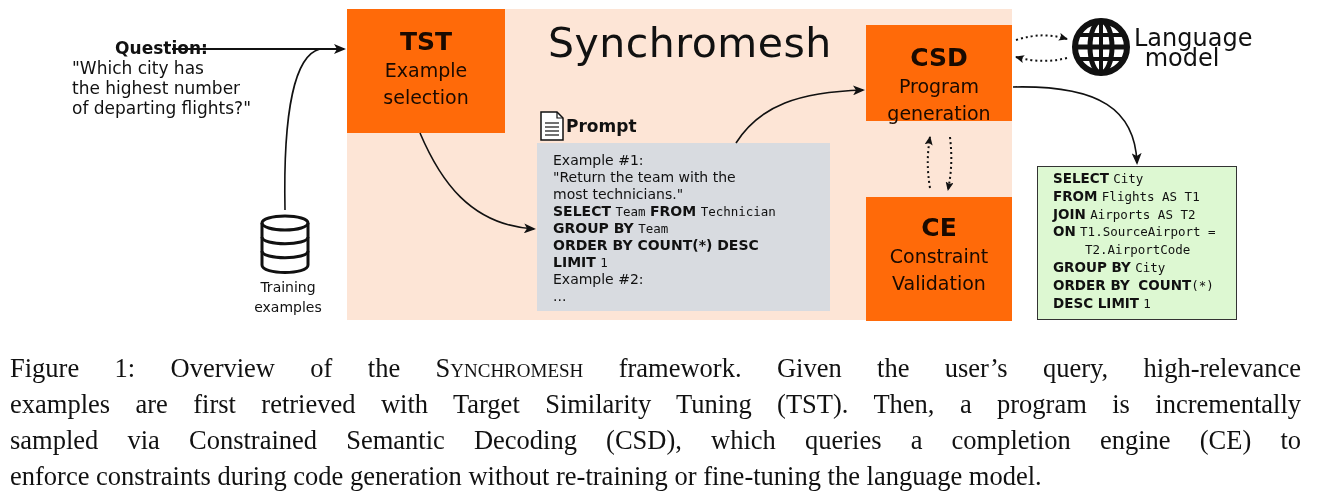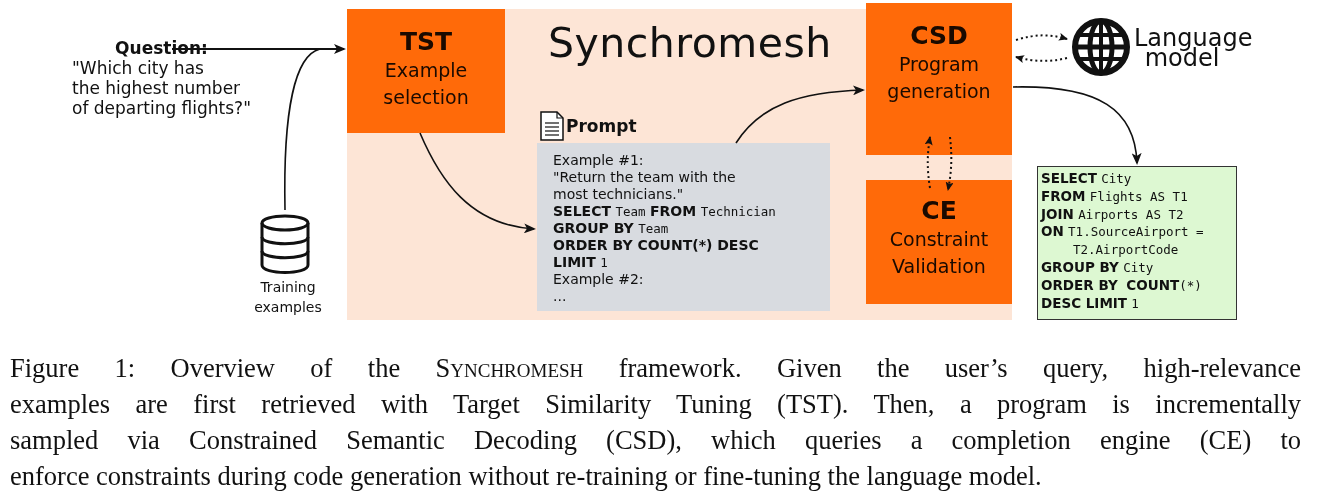--- a/index.html
+++ b/index.html
@@ -3,33 +3,33 @@
   <meta charset="utf-8">
   <style>
     html, body { margin: 0; padding: 0; background: #ffffff; }
     body { width: 1321px; height: 497px; position: relative; overflow: hidden; font-family: "DejaVu Sans", sans-serif; color: #111; }
     .abs { position: absolute; }
     .peach { left: 347px; top: 9px; width: 665px; height: 311px; background: #fde5d6; }
     .orange { background: #ff6a09; text-align: center; color: #1a0a00; }
     .box-title { font-weight: bold; font-size: 25px; line-height: 30px; display: block; margin-top: 18px; }
     .box-sub { font-size: 19px; line-height: 27px; display: block; }
     .tst { left: 347px; top: 9px; width: 158px; height: 124px; }
-    .csd { left: 866px; top: 3px; width: 146px; height: 152px; }
-    .ce  { left: 866px; top: 180px; width: 146px; height: 124px; }
+    .csd { left: 866px; top: 25px; width: 146px; height: 96px; }
+    .ce  { left: 866px; top: 197px; width: 146px; height: 124px; }
     .ce .box-title { margin-top: 16px; }
     .synchro { left: 548px; top: 18px; font-size: 41px; line-height: 50px; color: #111; letter-spacing: 0.5px; }
     .question { left: 72px; top: 38px; font-size: 17px; line-height: 20px; }
     .question .q-label { font-weight: bold; text-align: center; }
     .db-label { left: 233px; top: 277px; width: 110px; text-align: center; font-size: 14px; line-height: 20px; }
     .prompt-title { left: 566px; top: 116px; font-weight: bold; font-size: 17px; line-height: 20px; }
     .prompt-box { left: 537px; top: 143px; width: 293px; height: 168px; background: #d8dbe0; box-sizing: border-box; padding: 9px 16px; font-size: 14px; line-height: 17px; }
     .sql-line { white-space: pre; }
     .kw { font-weight: bold; font-family: "DejaVu Sans", sans-serif; }
     .mono { font-family: "DejaVu Sans Mono", monospace; font-size: 12.5px; }
-    .green-box { left: 1037px; top: 166px; width: 200px; height: 154px; background: #ddf8d2; border: 1.5px solid #333; box-sizing: border-box; padding: 3px 3px; font-size: 13.5px; line-height: 16.8px; }
+    .green-box { left: 1037px; top: 166px; width: 200px; height: 154px; background: #ddf8d2; border: 1.5px solid #333; box-sizing: border-box; padding: 3px 15px; font-size: 13.5px; line-height: 16.8px; }
     .lm-label { left: 1134px; top: 28px; width: 96px; text-align: center; font-size: 24px; line-height: 20px; }
     .caption { left: 10px; top: 350px; width: 1291px; font-family: "Liberation Serif", serif; font-size: 26.5px; line-height: 36px; text-align: justify; color: #111; }
     .caption p { margin: 0; text-align-last: justify; }
     .caption p.last { text-align-last: left; }
     .sc { font-variant: small-caps; }
     svg.overlay { position: absolute; left: 0; top: 0; pointer-events: none; }
   </style>
 </head>
 <body>
 

